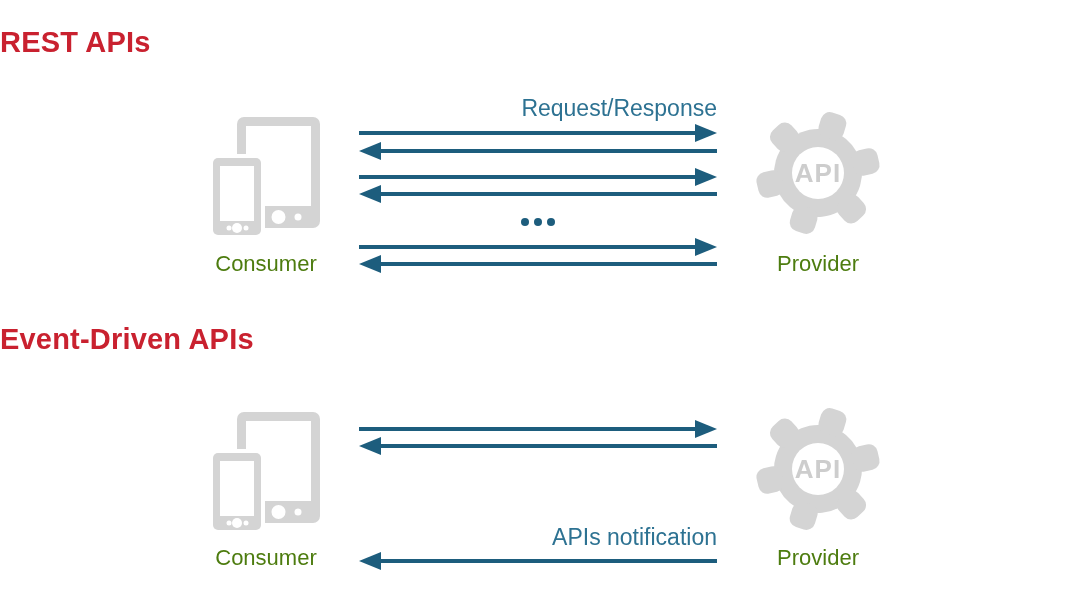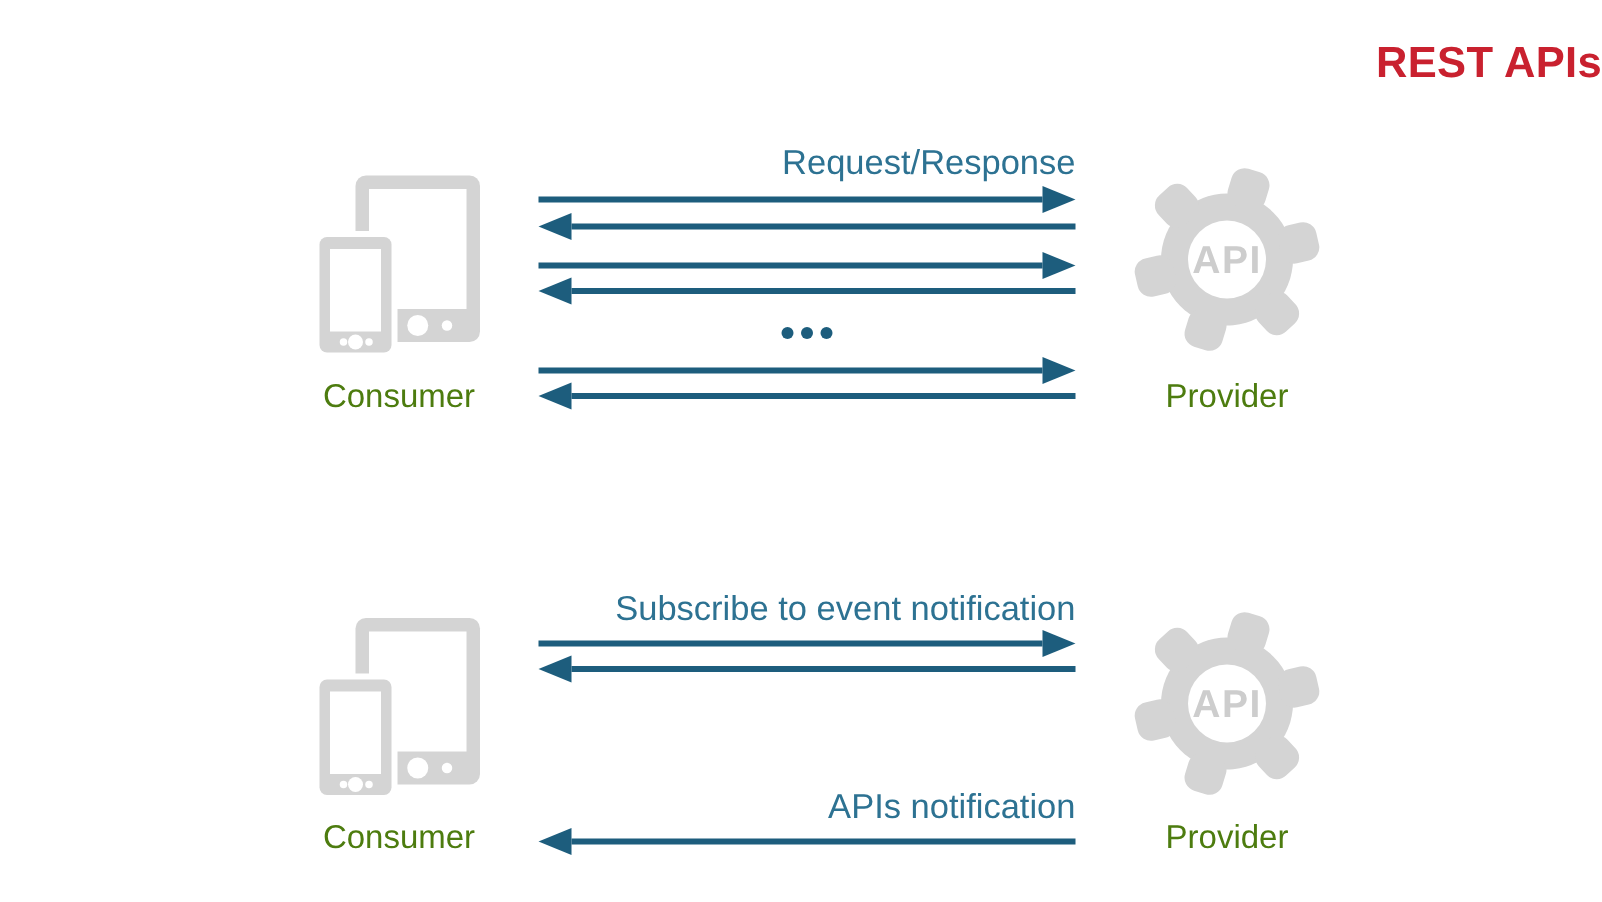--- a/index.html
+++ b/index.html
@@ -1,21 +1,21 @@
 <!DOCTYPE html>
 <html><head>
 <meta charset="utf-8">
 <style>
   html,body{margin:0;padding:0;background:#fff;}
   .canvas{
     position:relative;width:1068px;height:601px;background:#ffffff;
     font-family:"Liberation Sans", sans-serif;overflow:hidden;
   }
   .section-title{
-    position:absolute;left:0;width:1068px;text-align:right;
+    position:absolute;left:0;width:1068px;text-align:left;
     font-size:29px;font-weight:bold;color:#c9212f;letter-spacing:0.2px;
   }
   .flow-label{
     position:absolute;left:359px;width:358px;text-align:right;
     font-size:23px;color:#2d7292;
   }
   .caption{
     position:absolute;text-align:center;font-size:22px;color:#4d7c0f;
   }
   .arrow{position:absolute;height:4px;background:#1d5d7d;width:336px;}
@@ -85,20 +85,21 @@
 
   <div class="dots" style="left:521px;top:218px">
     <span></span>
       <span></span>
       <span></span>
   </div>
 
   <div class="arrow right" style="left:359px;top:245px"></div>
   <div class="arrow left" style="left:381px;top:262px"></div>
 
+  <div class="section-title" style="top:323px">Event-Driven APIs</div>
 
   <svg style="left:206px;top:407px" width="120" height="128" viewBox="0 0 120 128">
     <rect x="31" y="5" width="83" height="111" rx="7" fill="#d4d4d4"></rect>
     <rect x="40" y="14" width="65" height="80" fill="#ffffff"></rect>
     <circle cx="53" cy="105" r="3.5" fill="#ffffff"></circle>
     <circle cx="72.5" cy="105" r="7" fill="#ffffff"></circle>
     <circle cx="92" cy="105" r="3.5" fill="#ffffff"></circle>
     <rect x="3" y="42" width="56" height="85" rx="8" fill="#ffffff"></rect>
     <rect x="7" y="46" width="48" height="77" rx="5" fill="#d4d4d4"></rect>
     <rect x="14" y="54" width="34" height="55" fill="#ffffff"></rect>
@@ -118,20 +119,19 @@
         <rect x="-13" y="-62" width="26" height="26" rx="9" transform="rotate(180)"></rect>
         <rect x="-13" y="-62" width="26" height="26" rx="9" transform="rotate(240)"></rect>
         <rect x="-13" y="-62" width="26" height="26" rx="9" transform="rotate(300)"></rect>
       </g>
       <circle r="26" fill="#ffffff"></circle>
     </g>
     <text x="62" y="71" text-anchor="middle" class="api-text">API</text>
   </svg>
   <div class="caption" style="left:756px;top:545px;width:124px">Provider</div>
 
-  <div class="flow-label" style="top:392px">Subscribe to event notification</div>
   <div class="arrow right" style="left:359px;top:427px"></div>
   <div class="arrow left" style="left:381px;top:444px"></div>
 
   <div class="flow-label" style="top:524px">APIs notification</div>
   <div class="arrow left" style="left:381px;top:559px"></div>
 
 </div>
 
 </body></html>

